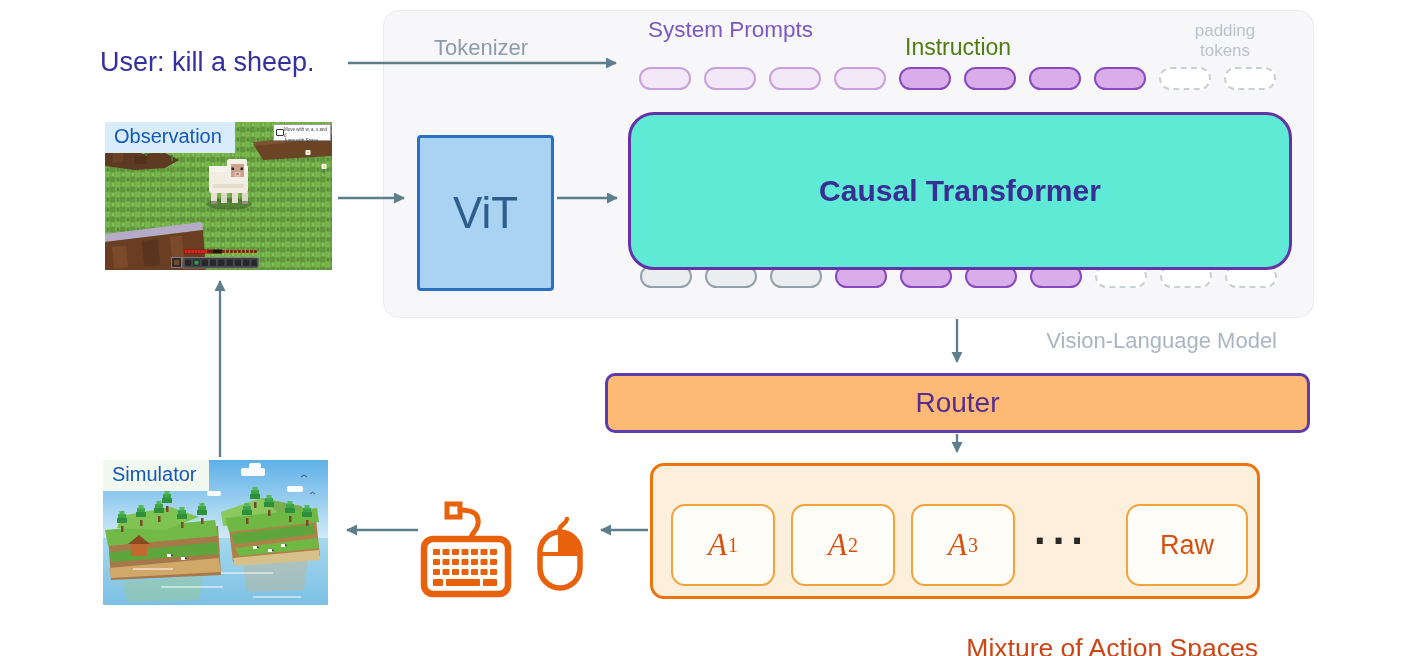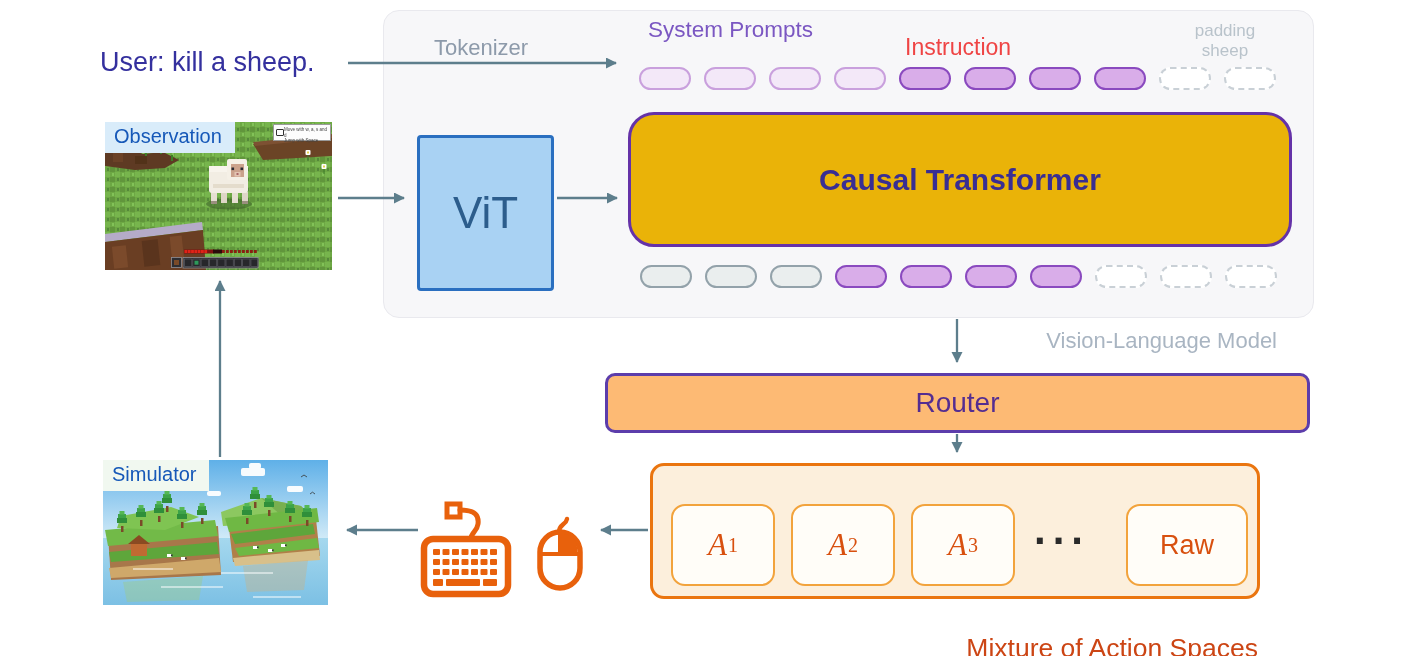--- a/index.html
+++ b/index.html
@@ -8,21 +8,21 @@
   .abs{position:absolute;}
 
   
   .vlm-box{left:383px;top:10px;width:929px;height:306px;background:#f7f7f9;
            border:1.5px solid #e9e9ee;border-radius:16px;}
 
   
   .user-text{left:100px;top:47px;font-size:27px;color:#34309e;}
   .tokenizer-label{left:434px;top:35px;font-size:22px;color:#8d9aaa;}
   .sysprompt-label{left:648px;top:17px;font-size:22.5px;color:#7b57c2;}
-  .instruction-label{left:905px;top:34px;font-size:23px;color:#ef4444;font-weight:500;}
+  .instruction-label{left:905px;top:34px;font-size:23px;color:#4d7c0f;font-weight:500;}
   .padding-label{left:1178px;top:21px;width:94px;text-align:center;font-size:17px;
                  line-height:20px;color:#b9c3cb;}
   .vlm-label{right:148px;top:328px;font-size:22px;color:#a9b5c2;}
   .rawaction-label{left:423px;top:460px;width:162px;text-align:center;font-size:27px;color:#d8500f;}
   .mixture-label{right:167px;top:605px;font-size:26.5px;color:#cc4514;margin-top:28px;}
 
   
   .token-row{display:flex;gap:13px;}
   .row-in{left:639px;top:67px;}
   .row-out{left:640px;top:265px;}
@@ -30,21 +30,21 @@
   .token.light{background:#f3e8f8;border:2px solid #c9a0dd;}
   .token.dark{background:#d9ade9;border:2.5px solid #8a4abf;}
   .token.pad{background:#ffffff;border:2px dashed #c9d0d6;}
   .token.gray{background:#eaeeee;border:2px solid #93a2aa;}
   .token.purple{background:#d9ade9;border:2.5px solid #8a4abf;}
 
   
   .vit-box{left:417px;top:135px;width:137px;height:156px;background:#a9d2f3;
            border:3px solid #2a6fc0;border-radius:4px;display:flex;align-items:center;
            justify-content:center;font-size:44px;color:#2c5d8c;box-sizing:border-box;}
-  .ct-box{left:628px;top:112px;width:664px;height:135px;background:#eab308;
+  .ct-box{left:628px;top:112px;width:664px;height:158px;background:#5eead4;
           border:3.5px solid #6532a8;border-radius:26px;display:flex;align-items:center;
           justify-content:center;font-size:30px;font-weight:bold;color:#392e93;box-sizing:border-box;}
   .router-box{left:605px;top:373px;width:705px;height:60px;background:#fdba74;
           border:3px solid #5c3dab;border-radius:10px;display:flex;align-items:center;
           justify-content:center;font-size:28px;color:#542d91;box-sizing:border-box;}
   .actions-box{left:650px;top:463px;width:610px;height:136px;background:#fcefdc;
           border:3.5px solid #ea750f;border-radius:14px;box-sizing:border-box;}
   .action-item{top:504px;width:104px;height:82px;background:#fffdf8;border:2.5px solid #f2a33c;
           border-radius:14px;display:flex;align-items:center;justify-content:center;
           box-sizing:border-box;color:#d8500f;}
@@ -83,21 +83,21 @@
 <div id="canvas">
 
   <div class="abs vlm-box"></div>
 
   <div class="abs user-text">User: kill a sheep.</div>
   <div class="abs tokenizer-label">Tokenizer</div>
   <div class="abs sysprompt-label">System Prompts</div>
   <div class="abs instruction-label">Instruction</div>
   <div class="abs padding-label">
     <div>padding</div>
-    <div>sheep</div>
+    <div>tokens</div>
   </div>
   <div class="abs vlm-label">Vision-Language Model</div>
 
   <div class="abs token-row row-in">
       <span class="token light"></span>
       <span class="token light"></span>
       <span class="token light"></span>
       <span class="token light"></span>
       <span class="token dark"></span>
       <span class="token dark"></span>

